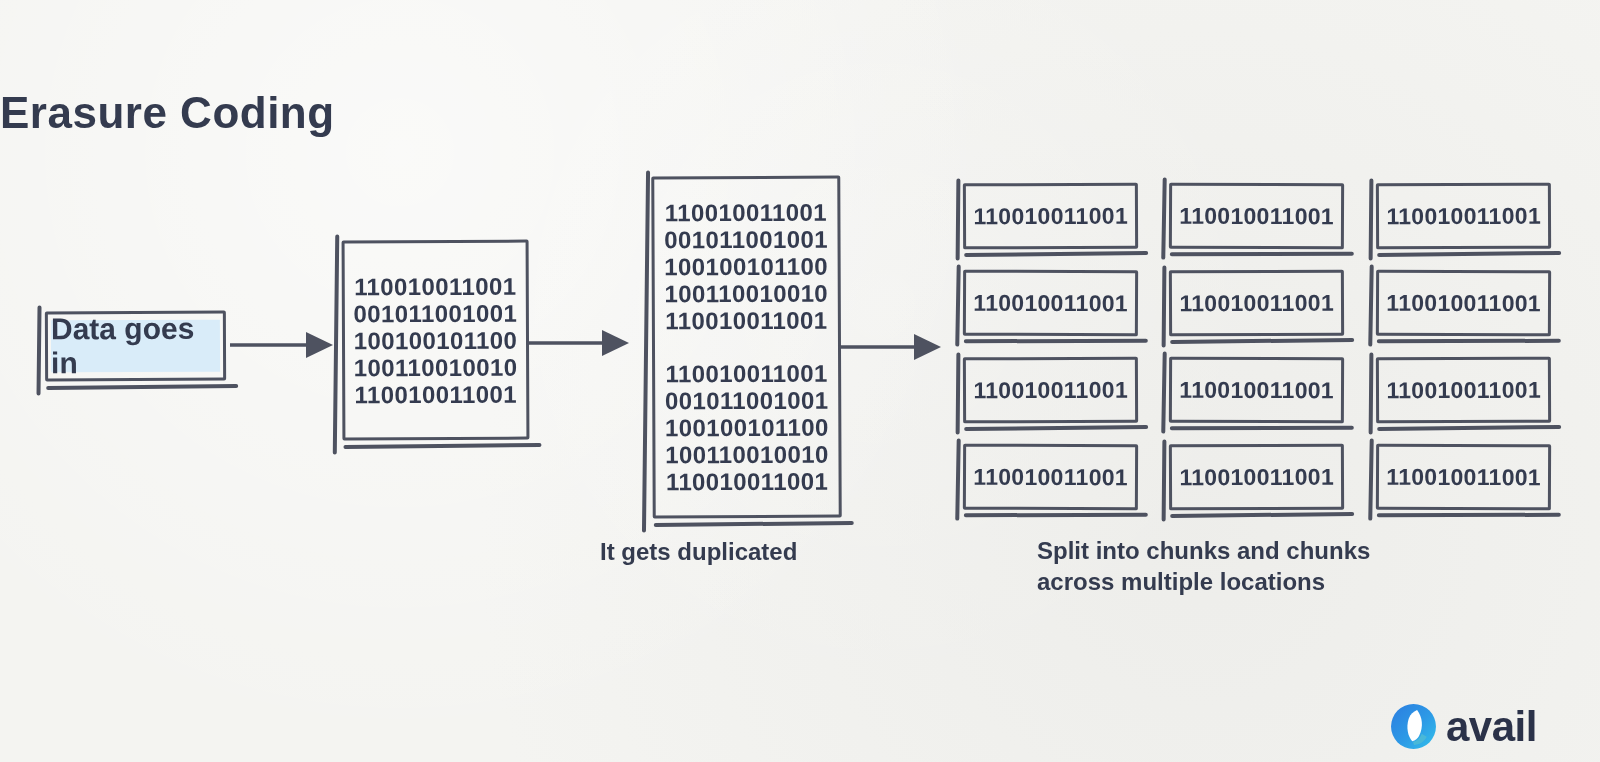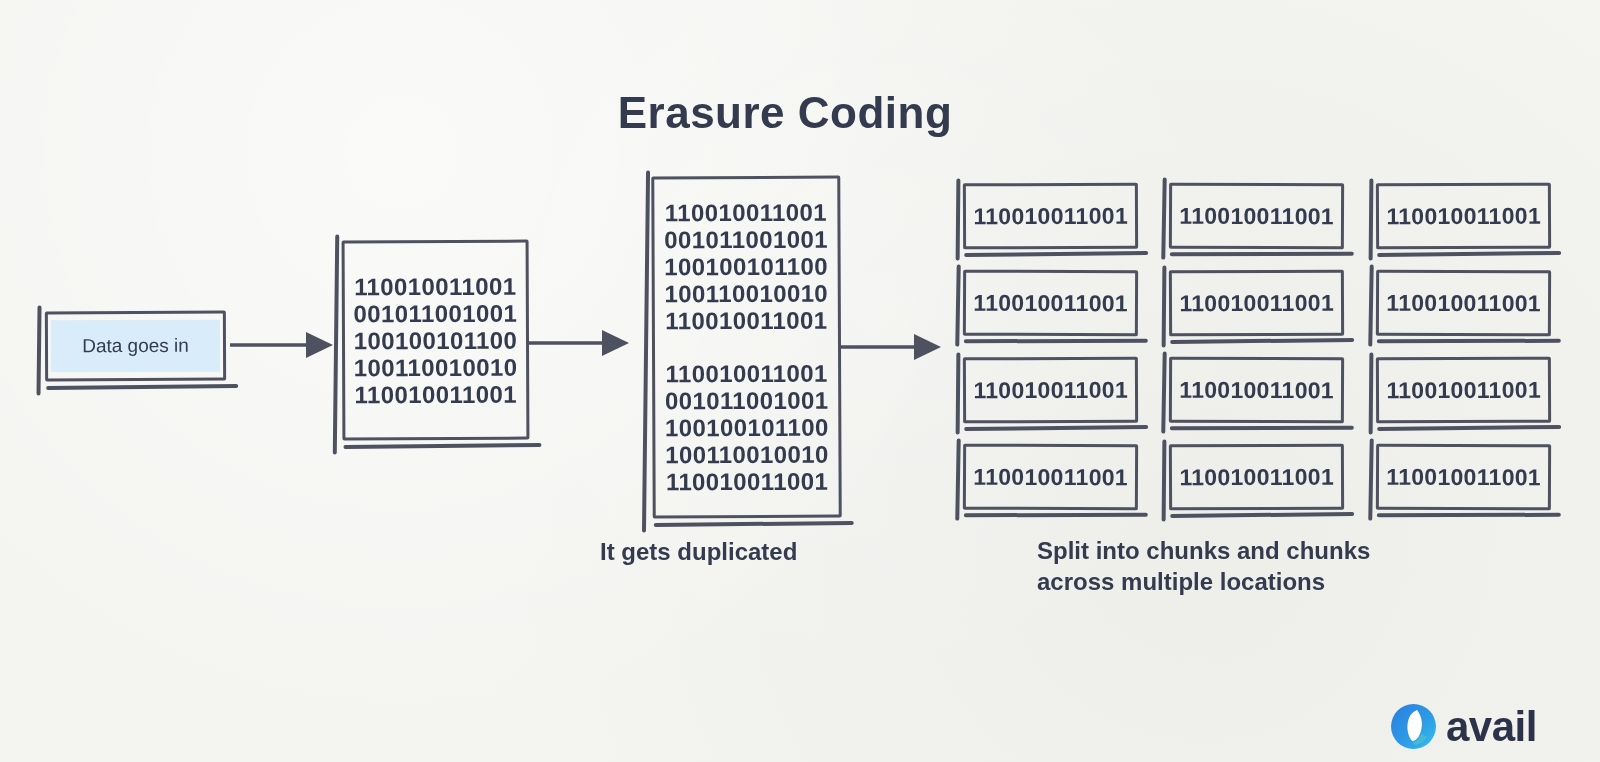--- a/index.html
+++ b/index.html
@@ -14,41 +14,41 @@
   body{font-family:"Liberation Sans", sans-serif;background:#fff;}
   .canvas{
     position:relative;width:1600px;height:762px;overflow:hidden;
     background-color:var(--bg);
     background-image:
       radial-gradient(circle at 25% 20%, rgba(255,255,255,.55), transparent 45%),
       radial-gradient(circle at 75% 70%, rgba(233,233,230,.6), transparent 55%),
       radial-gradient(circle at 55% 40%, rgba(255,255,255,.35), transparent 40%);
   }
   .title{
-    position:absolute;left:0;top:88px;width:1570px;text-align:center;
+    position:absolute;left:0;top:88px;width:1570px;
     font-size:44px;font-weight:700;color:var(--text);letter-spacing:.5px;
   }
   
   .sketch{
     position:absolute;border:3px solid var(--ink);border-radius:2px;
     transform:rotate(-.25deg);
   }
   .sketch::before{ 
     content:"";position:absolute;width:3.5px;border-radius:3px;background:var(--ink);
     left:-11px;top:-9px;bottom:-17px;transform:rotate(.9deg);
   }
   .sketch::after{ 
     content:"";position:absolute;height:3.5px;border-radius:3px;background:var(--ink);
     left:-2px;right:-15px;bottom:-10px;transform:rotate(-.35deg);
   }
   .input-box{left:45px;top:311px;width:181px;height:70px;display:flex;align-items:center;justify-content:center;padding:6px 3px;}
   .input-fill{
     width:100%;height:100%;background:var(--input-fill);
     display:flex;align-items:center;justify-content:center;
-    font-size:19px;font-weight:400;color:var(--text);
+    font-size:30px;font-weight:700;color:var(--text);
   }
   .bin{
     font-size:24px;font-weight:700;color:var(--text);
     line-height:27px;letter-spacing:.4px;text-align:center;white-space:nowrap;
   }
   .original-box{
     left:342px;top:240px;width:187px;height:200px;
     display:flex;flex-direction:column;align-items:center;justify-content:center;
   }
   .dup-box{

